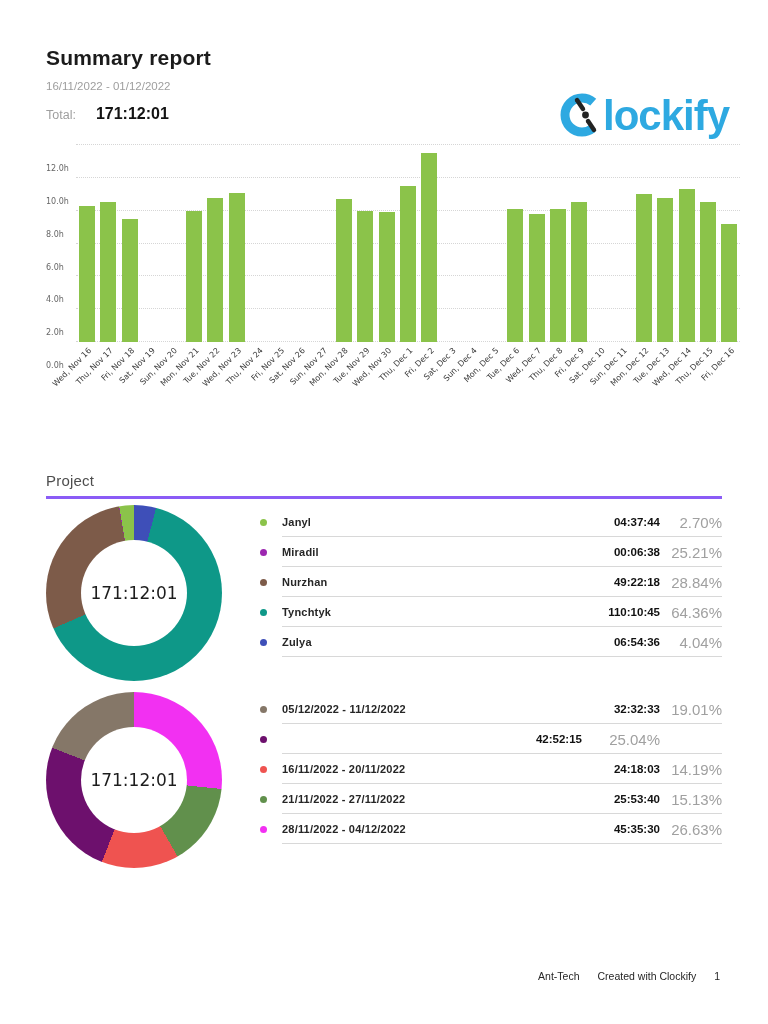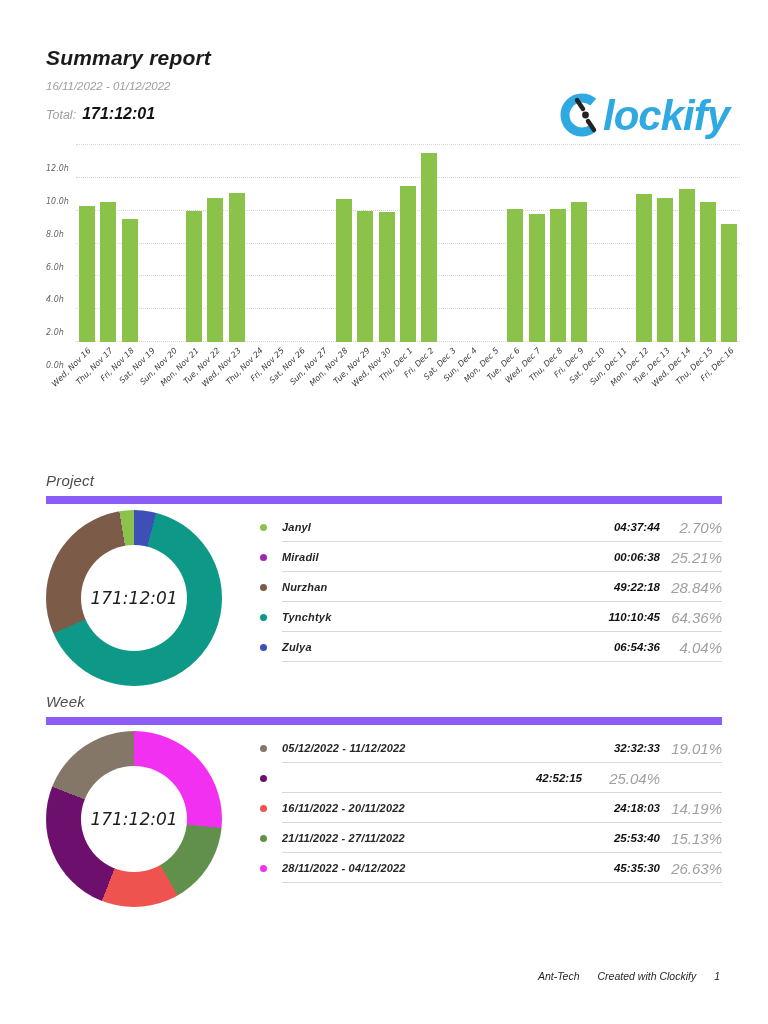--- a/index.html
+++ b/index.html
@@ -1,24 +1,24 @@
 <!DOCTYPE html>
 <html><head>
 <meta charset="utf-8">
 <style>
   * { margin:0; padding:0; box-sizing:border-box; }
   html,body { width:768px; height:1024px; background:#ffffff; overflow:hidden;
               font-family:"Liberation Sans", sans-serif; color:#222; }
-  .page { position:relative; width:768px; height:1024px; background:#fff;font-style:italic; }
+  .page { position:relative; width:768px; height:1024px; background:#fff; }
 
   
   .header { position:relative; padding:46px 46px 0 46px; }
   .title { font-size:21px; font-weight:700; color:#1b1b1b; letter-spacing:.2px; }
   .daterange { margin-top:10px; font-size:11.5px; color:#9e9e9e; }
-  .totalrow { margin-top:13px; display:flex; align-items:baseline; gap:6px; }
+  .totalrow { margin-top:13px; display:flex; align-items:baseline; gap:20px; }
   .total-label { font-size:12.5px; color:#9e9e9e; }
   .total-value { font-size:16px; font-weight:700; color:#141414; }
   .logo { position:absolute; top:50px; right:28px;margin-top:36px; }
 
   
   .barchart { margin:22px 28px 0 46px; }
   .plot { position:relative; margin-left:30px; height:197px; }
   .gridline { position:absolute; left:0; right:0; height:0; border-top:1px dotted #d6d6d6; }
   .gridline .ylab { position:absolute; left:-30px; top:-4px; font-size:8px; color:#666;
                     font-family:"DejaVu Sans", sans-serif;margin-top:23px; }
@@ -27,21 +27,21 @@
   .bar { width:16px; border-radius:0; }
   .xlabels { display:flex; margin-left:30px; height:66px; }
   .xcol { flex:1 1 0; position:relative; }
   .xcol span { position:absolute; top:4px; right:50%; transform:rotate(-45deg);
                transform-origin:100% 0; white-space:nowrap; font-size:8px; color:#3a3a3a;
                font-family:"DejaVu Sans", sans-serif; }
 
   
   .section { margin:0 46px; }
   .section-heading { font-size:15px; color:#4d4d4d; font-weight:400; letter-spacing:.2px;
-                     padding-bottom:7px; border-bottom:8px solid #8b5cf6; }
+                     padding-bottom:7px; border-bottom:3px solid #8b5cf6; }
   .sec-project { margin-top:64px; }
   .sec-week    { margin-top:2px; }
   .section-body { display:flex; margin-top:6px; min-height:181px; }
 
   
   .donut-wrap { width:176px; height:176px; position:relative; flex:0 0 auto; margin-right:38px; }
   .donut { width:176px; height:176px; border-radius:50%; }
   .hole { position:absolute; left:50%; top:50%; width:106px; height:106px; margin:-53px 0 0 -53px;
           background:#fff; border-radius:50%; display:flex; align-items:center; justify-content:center; }
   .hole span { font-family:"DejaVu Sans", sans-serif; font-size:17px; color:#1d1d1d; }
@@ -338,21 +338,20 @@
             <span class="ldot" style="background: rgb(62, 79, 184);"></span>
             <span class="llabel">Zulya</span>
             <span class="ltime">06:54:36</span>
             <span class="lpct">4.04%</span>
           </div>
         </div>
     </div>
   </div>
 
   <div class="section sec-week">
-    <h2 class="section-heading">Week</h2>
     <div class="section-body">
       <div class="donut-wrap">
         <div class="donut" id="donut-2" style="background: conic-gradient(rgb(242, 48, 242) 0%, rgb(242, 48, 242) 26.63%, rgb(97, 144, 76) 26.63%, rgb(97, 144, 76) 41.76%, rgb(239, 83, 80) 41.76%, rgb(239, 83, 80) 55.95%, rgb(109, 16, 109) 55.95%, rgb(109, 16, 109) 80.99%, rgb(133, 119, 104) 80.99%, rgb(133, 119, 104) 100%);"></div>
         <div class="hole">
           <span>171:12:01</span>
         </div>
       </div>
       <div class="legend" id="legend-2">
           <div class="lrow">
             <span class="ldot" style="background: rgb(133, 119, 104);"></span>

